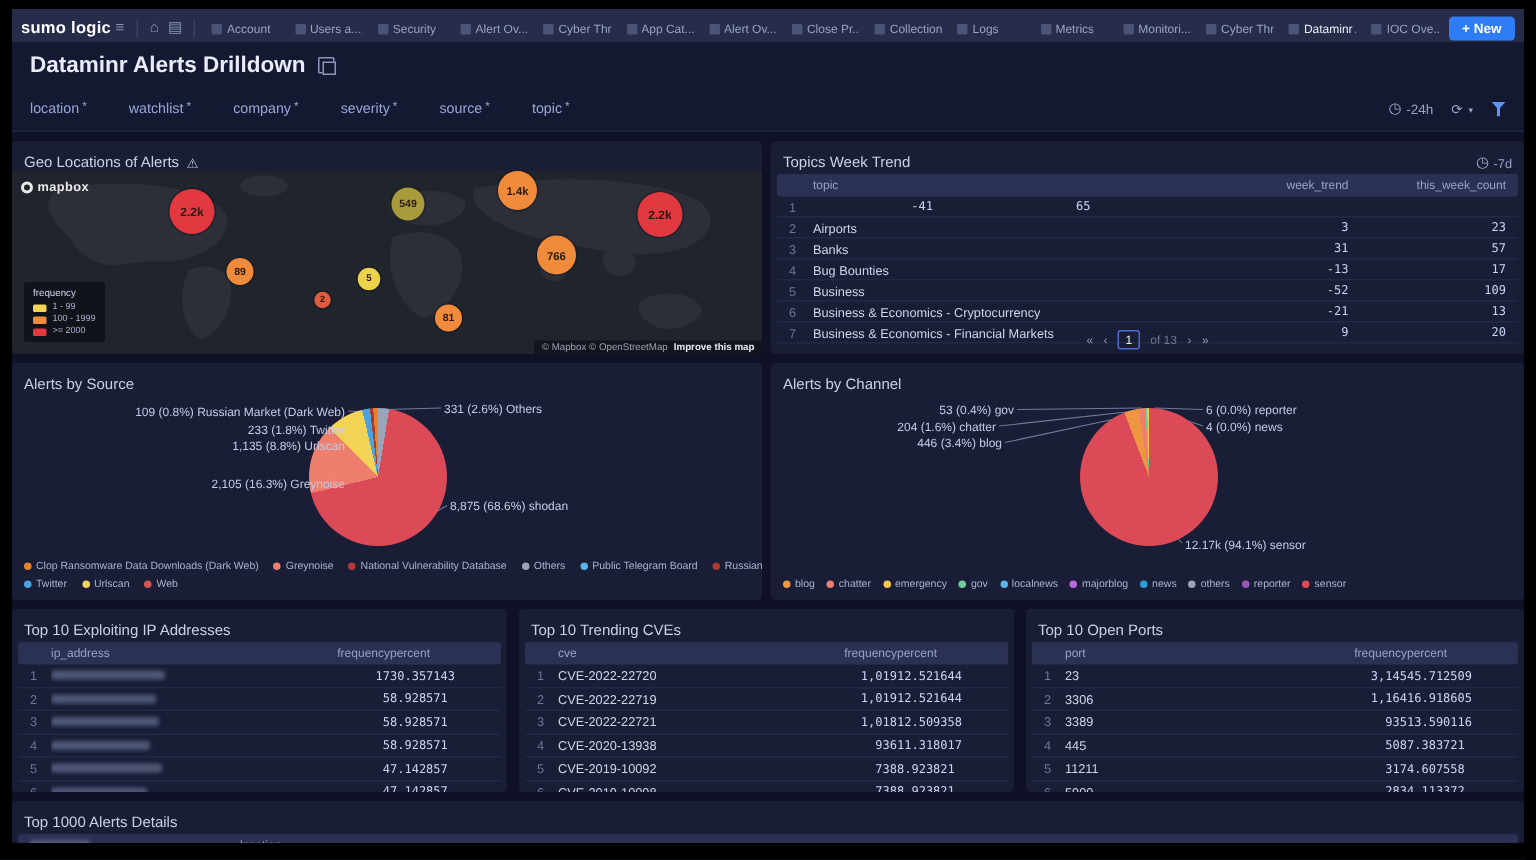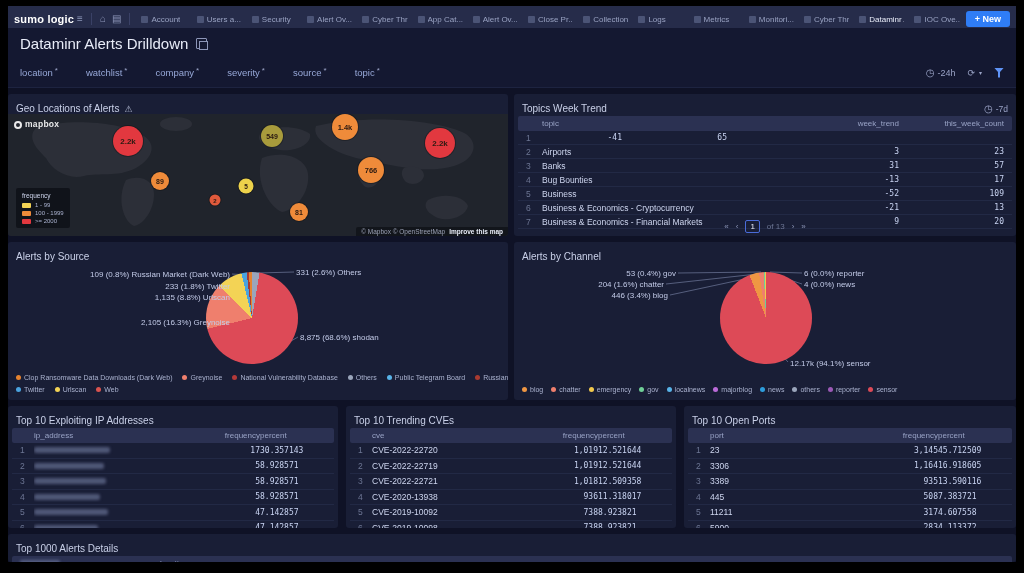--- a/index.html
+++ b/index.html
@@ -17,21 +17,21 @@
   .tab{flex:1;min-width:0;display:flex;align-items:center;gap:3px;padding:0 4px;
        color:#99a2c2;font-size:8px;background:transparent;border-radius:2px;cursor:pointer}
   .tabic{width:7px;height:7px;border-radius:1px;background:#5b6589;opacity:.7;flex:none}
   .tablb{white-space:nowrap;overflow:hidden;min-width:0}
   .newbtn{background:#2f7df6;color:#fff;font-size:9px;font-weight:bold;border-radius:3px;
           padding:3px 9px;white-space:nowrap;cursor:pointer}
 
   
   .titlebar{position:absolute;left:0;top:22px;width:1008px;height:30px;background:#141831;
             display:flex;align-items:center;padding:0 12px;box-sizing:border-box;gap:8px}
-  .titlebar h1{margin:0;font-size:15px;font-weight:400;color:#e8ecf8}
+  .titlebar h1{margin:0;font-size:15px;font-weight:700;color:#e8ecf8}
   .copy-ic{width:9px;height:9px;border:1px solid #8d96b8;border-radius:1px;position:relative;cursor:pointer}
   .copy-ic:after{content:"";position:absolute;left:2px;top:2px;width:7px;height:7px;border:1px solid #8d96b8;background:#141831}
   .filterbar{position:absolute;left:0;top:52px;width:1008px;height:30px;background:#141831;
              border-bottom:1px solid #1d2340;display:flex;align-items:center;padding:0 12px;box-sizing:border-box}
   .filters{display:flex;gap:28px}
   .filter{display:flex;align-items:flex-start;gap:2px;cursor:pointer}
   .flb{font-size:9.5px;color:#97a8d8}
   .fstar{font-size:8px;color:#9aa3c6;margin-top:-1px}
   .fright{margin-left:auto;display:flex;align-items:center;gap:12px;color:#9aa3c6;font-size:9px}
   .fctl{display:flex;align-items:center;gap:3px;cursor:pointer}

